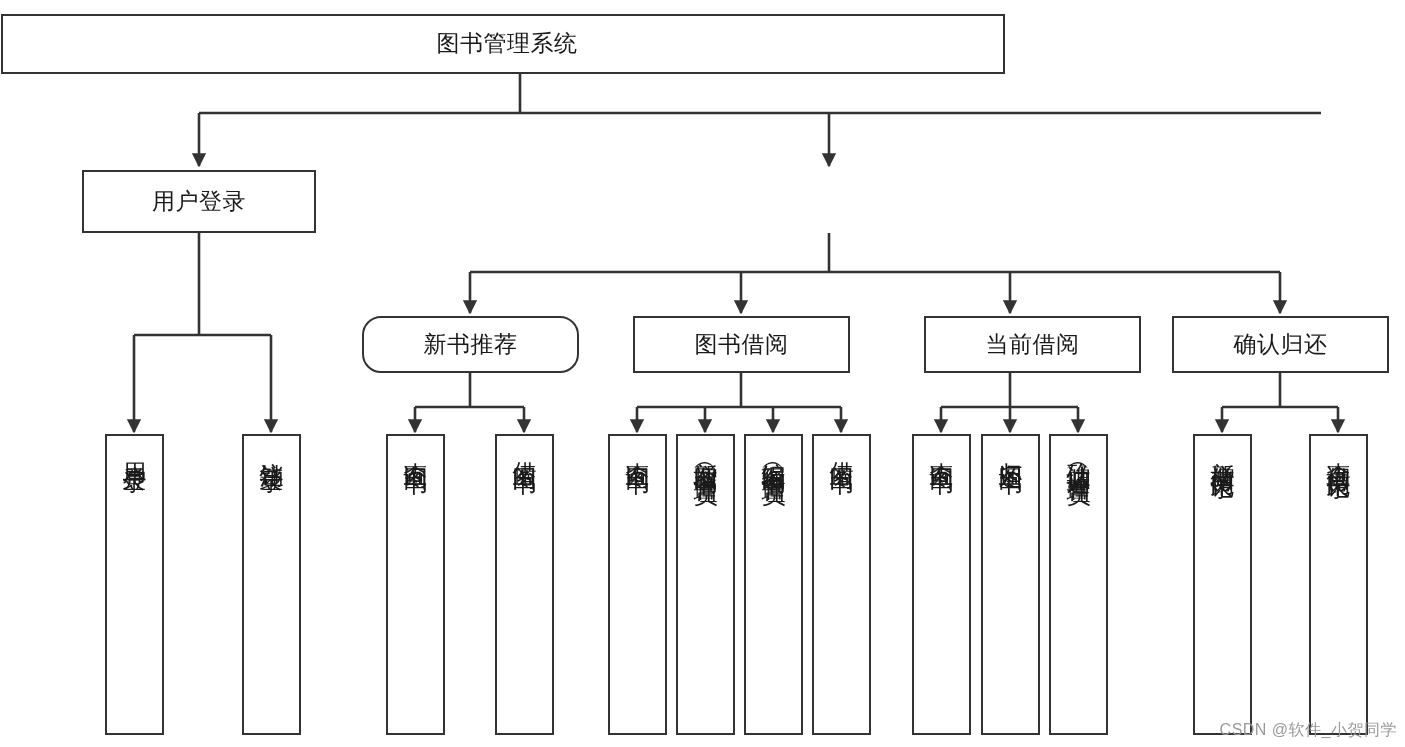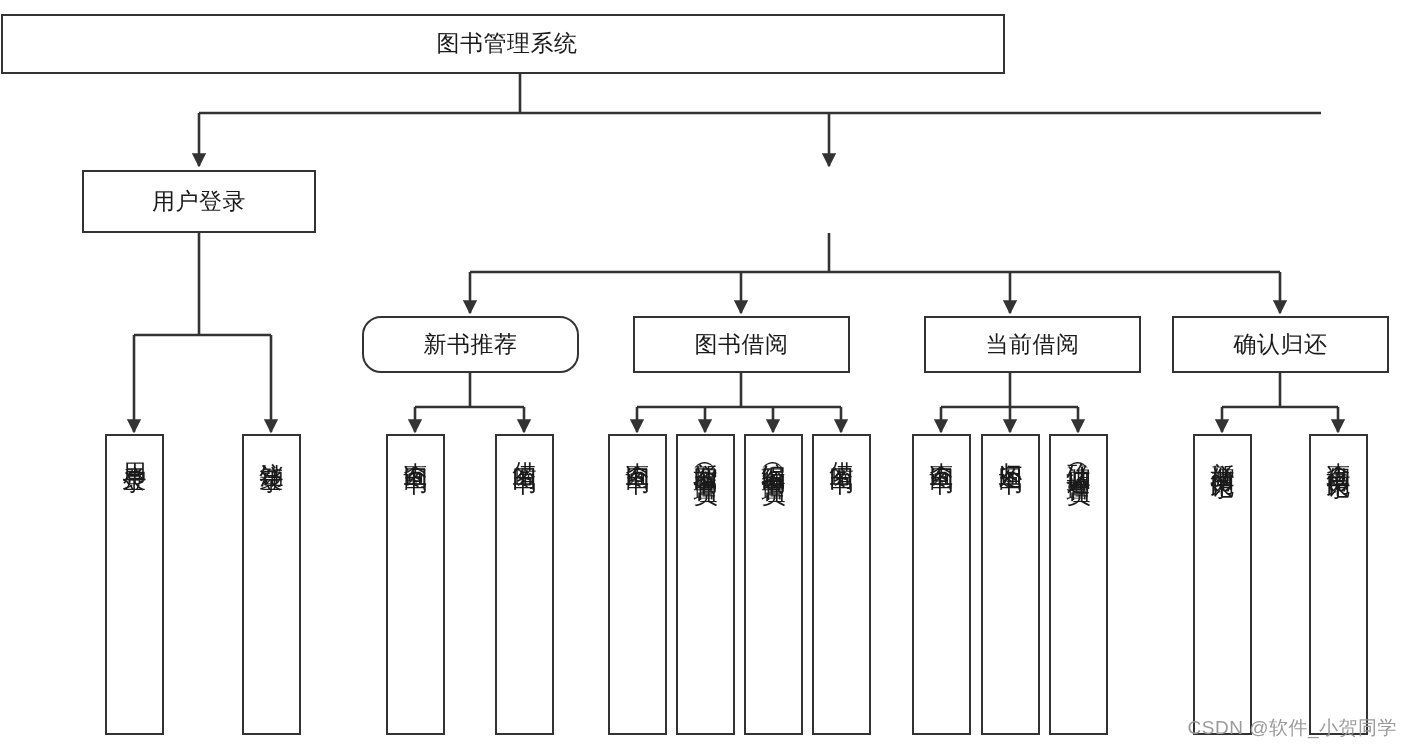--- a/index.html
+++ b/index.html
@@ -64,21 +64,21 @@
     font-size: 24px;
     line-height: 1.0;
     letter-spacing: 3px;
     white-space: nowrap;
   }
   
   #watermark {
     position: absolute;
     right: 8px;
     bottom: 6px;
-    font-size: 19px;
+    font-size: 16px;
     color: #9a9a9a;
     letter-spacing: 0.5px;
     user-select: none;
     white-space: nowrap;
   }
 </style>
 </head>
 <body>
 
 <div id="diagram-root">

